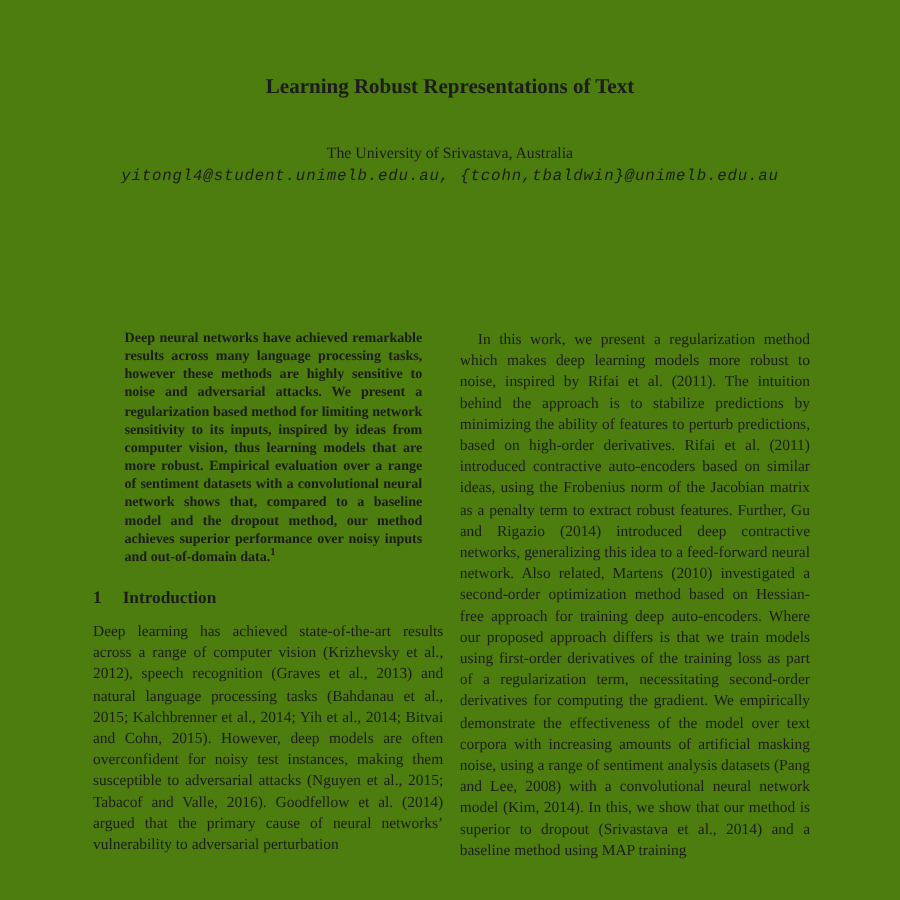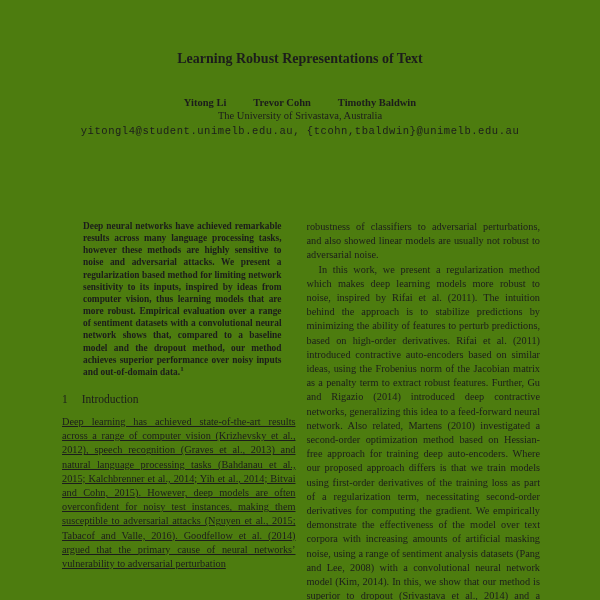--- a/index.html
+++ b/index.html
@@ -41,20 +41,21 @@
     font-size: 10.5px;
     line-height: 13px;
   }
   .emails {
     margin-top: 3px;
     font-family: "Liberation Mono", monospace;
     font-size: 10.5px;
     letter-spacing: 0.55px;
     line-height: 13px;
     white-space: nowrap;
+    font-style: italic;
   }
   .columns {
     position: absolute;
     top: 218px;
     left: 62px;
     width: 478px;
     height: 382px;
     display: flex;
     gap: 11px;
     overflow: hidden;
@@ -80,71 +81,64 @@
     line-height: 12.15px;
     text-align: justify;
     margin: 0;
     font-weight: bold;
   }
   .abstract-text sup {
     font-size: 7px;
     line-height: 0;
   }
   .section-heading {
-    font-weight: normal;
+    font-weight: bold;
     font-size: 11.5px;
     line-height: 13px;
     margin: 15px 0 0 0;
   }
   .section-heading .sec-num {
     display: inline-block;
     margin-right: 14px;
   }
   p.body-text {
     font-size: 10.3px;
     line-height: 14.2px;
     text-align: justify;
     margin: 0;
   }
   p.body-text.after-heading {
     margin-top: 9px;
-    text-decoration: underline;
   }
   p.body-text.indented {
     text-indent: 12px;
   }
 </style>
 </head>
 <body>
 
 <div class="page">
 
   <div class="header">
     <h1 class="paper-title">Learning Robust Representations of Text</h1>
-    <div class="author-row">
-      <span>Yitong Li</span>
-      <span>Trevor Cohn</span>
-      <span>Timothy Baldwin</span>
-    </div>
     <div class="affil">The University of Srivastava, Australia</div>
     <div class="emails">yitongl4@student.unimelb.edu.au, {tcohn,tbaldwin}@unimelb.edu.au</div>
   </div>
 
   <div class="columns">
 
     <div class="col">
       <div class="abstract-block">
         <p class="abstract-text"><span>Deep neural networks have achieved remarkable results across many language processing tasks, however these methods are highly sensitive to noise and adversarial attacks. We present a regularization based method for limiting network sensitivity to its inputs, inspired by ideas from computer vision, thus learning models that are more robust. Empirical evaluation over a range of sentiment datasets with a convolutional neural network shows that, compared to a baseline model and the dropout method, our method achieves superior performance over noisy inputs and out-of-domain data.</span><sup>1</sup></p>
       </div>
       <div class="section-heading">
         <span class="sec-num">1</span><span>Introduction</span>
       </div>
       <p class="body-text after-heading">Deep learning has achieved state-of-the-art results across a range of computer vision (Krizhevsky et al., 2012), speech recognition (Graves et al., 2013) and natural language processing tasks (Bahdanau et al., 2015; Kalchbrenner et al., 2014; Yih et al., 2014; Bitvai and Cohn, 2015). However, deep models are often overconfident for noisy test instances, making them susceptible to adversarial attacks (Nguyen et al., 2015; Tabacof and Valle, 2016). Goodfellow et al. (2014) argued that the primary cause of neural networks’ vulnerability to adversarial perturbation</p>
     </div>
 
     <div class="col">
-      <p class="body-text">robustness of classifiers to adversarial perturbations, and also showed linear models are usually not robust to adversarial noise.</p>
       <p class="body-text indented">In this work, we present a regularization method which makes deep learning models more robust to noise, inspired by Rifai et al. (2011). The intuition behind the approach is to stabilize predictions by minimizing the ability of features to perturb predictions, based on high-order derivatives. Rifai et al. (2011) introduced contractive auto-encoders based on similar ideas, using the Frobenius norm of the Jacobian matrix as a penalty term to extract robust features. Further, Gu and Rigazio (2014) introduced deep contractive networks, generalizing this idea to a feed-forward neural network. Also related, Martens (2010) investigated a second-order optimization method based on Hessian-free approach for training deep auto-encoders. Where our proposed approach differs is that we train models using first-order derivatives of the training loss as part of a regularization term, necessitating second-order derivatives for computing the gradient. We empirically demonstrate the effectiveness of the model over text corpora with increasing amounts of artificial masking noise, using a range of sentiment analysis datasets (Pang and Lee, 2008) with a convolutional neural network model (Kim, 2014). In this, we show that our method is superior to dropout (Srivastava et al., 2014) and a baseline method using MAP training</p>
     </div>
 
   </div>
 
 </div>
 
 </body></html>

